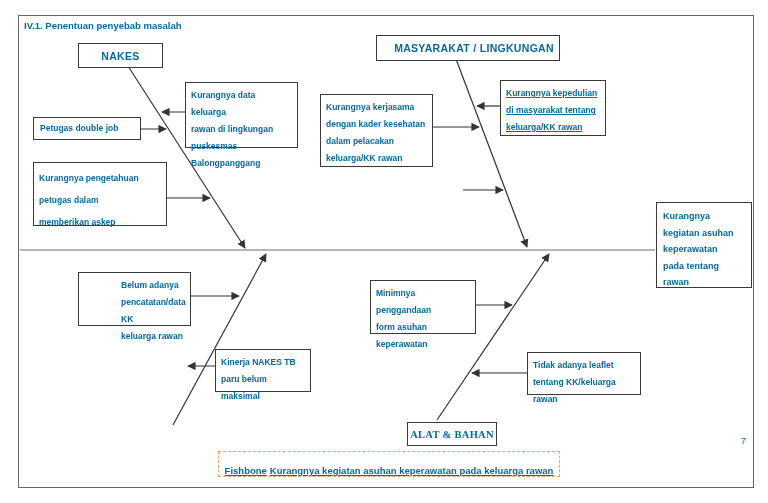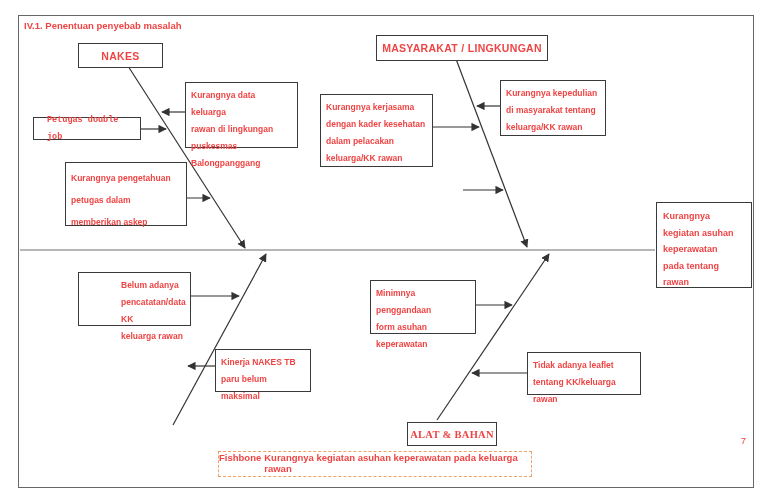--- a/index.html
+++ b/index.html
@@ -4,21 +4,21 @@
 <style>
   :root{
     --accent:#EFA265;
     --spine:#9E9E9E;
     --line:#333333;
     --box-border:#3A3A3A;
   }
   html,body{margin:0;padding:0;background:#fff;}
   .page{
     position:relative;width:768px;height:503px;background:#fff;overflow:hidden;
-    font-family:"Liberation Sans",sans-serif;color:#ef4444;
+    font-family:"Liberation Sans",sans-serif;color:#0369a1;border-radius:20px;
   }
   .frame{
     position:absolute;left:18px;top:15px;width:734px;height:471px;
     border:1px solid #666;background:#fff;
   }
   .page-title{
     position:absolute;left:24px;top:20px;font-size:9.5px;font-weight:bold;
   }
   .svg-layer{position:absolute;left:0;top:0;width:768px;height:503px;pointer-events:none;}
   .svg-layer line{stroke:var(--line);stroke-width:1.2;}
@@ -28,47 +28,47 @@
     position:absolute;border:1px solid var(--box-border);background:#fff;
     display:flex;align-items:center;justify-content:center;
     font-size:10.5px;font-weight:bold;letter-spacing:.3px;
   }
   .cause-box{
     position:absolute;border:1px solid var(--box-border);background:#fff;
     font-size:8.5px;font-weight:bold;line-height:17px;
     padding:4px 5px;white-space:pre-line;box-sizing:border-box;
   }
   .cause-box.lh-wide{line-height:22px;}
-  .cause-box.single{display:flex;align-items:center;padding:0 13px;font-family:Liberation Mono, monospace;}
+  .cause-box.single{display:flex;align-items:center;padding:0 6px;}
   .effect-box{
     position:absolute;left:656px;top:202px;width:96px;height:86px;
     border:1px solid var(--box-border);background:#fff;
     font-size:9px;font-weight:bold;line-height:16.5px;
     padding:5px 4px 4px 6px;white-space:pre-line;box-sizing:border-box;
   }
   .caption-box{
-    position:absolute;left:218px;top:451px;width:314px;height:26px;
+    position:absolute;left:218px;top:451px;width:342px;height:26px;
     border:1.5px dashed var(--accent);background:#fff;box-sizing:border-box;
-    display:flex;align-items:flex-start;justify-content:center;
-    font-size:9.5px;font-weight:bold;
+    display:flex;align-items:flex-end;justify-content:center;
+    font-size:9.5px;font-weight:bold;text-decoration:underline;
   }
   .caption-rest{margin-left:3px;}
   .page-number{
     position:absolute;left:726px;top:435px;width:20px;text-align:right;font-size:9.5px;
   }
   
   .b-nakes{left:78px;top:43px;width:83px;height:23px;}
-  .b-masyarakat{left:376px;top:35px;width:170px;height:24px;}
+  .b-masyarakat{left:376px;top:35px;width:170px;height:24px;padding-left:12px;}
   .b-metode{left:88px;top:428px;width:83px;height:22px;}
   .b-alat{left:407px;top:422px;width:88px;height:22px;font-family:Liberation Serif, serif;}
   .b-data-keluarga{left:185px;top:82px;width:113px;height:66px;}
   .b-petugas{left:33px;top:117px;width:108px;height:23px;}
-  .b-pengetahuan{left:33px;top:162px;width:122px;height:64px;margin-left:32px;}
+  .b-pengetahuan{left:33px;top:162px;width:134px;height:64px;}
   .b-kerjasama{left:320px;top:94px;width:113px;height:73px;}
-  .b-kepedulian{left:500px;top:80px;width:106px;height:56px;}
+  .b-kepedulian{left:500px;top:80px;width:106px;height:56px;text-decoration:underline;}
   .b-lingkungan{left:350px;top:170px;width:113px;height:38px;}
   .b-pencatatan{left:78px;top:272px;width:113px;height:54px;padding-left:42px;}
   .b-kinerja{left:215px;top:349px;width:96px;height:43px;}
   .b-minimnya{left:370px;top:280px;width:106px;height:54px;}
   .b-leaflet{left:527px;top:352px;width:114px;height:43px;}
 </style>
 </head>
 <body>
 
 <div class="page">

